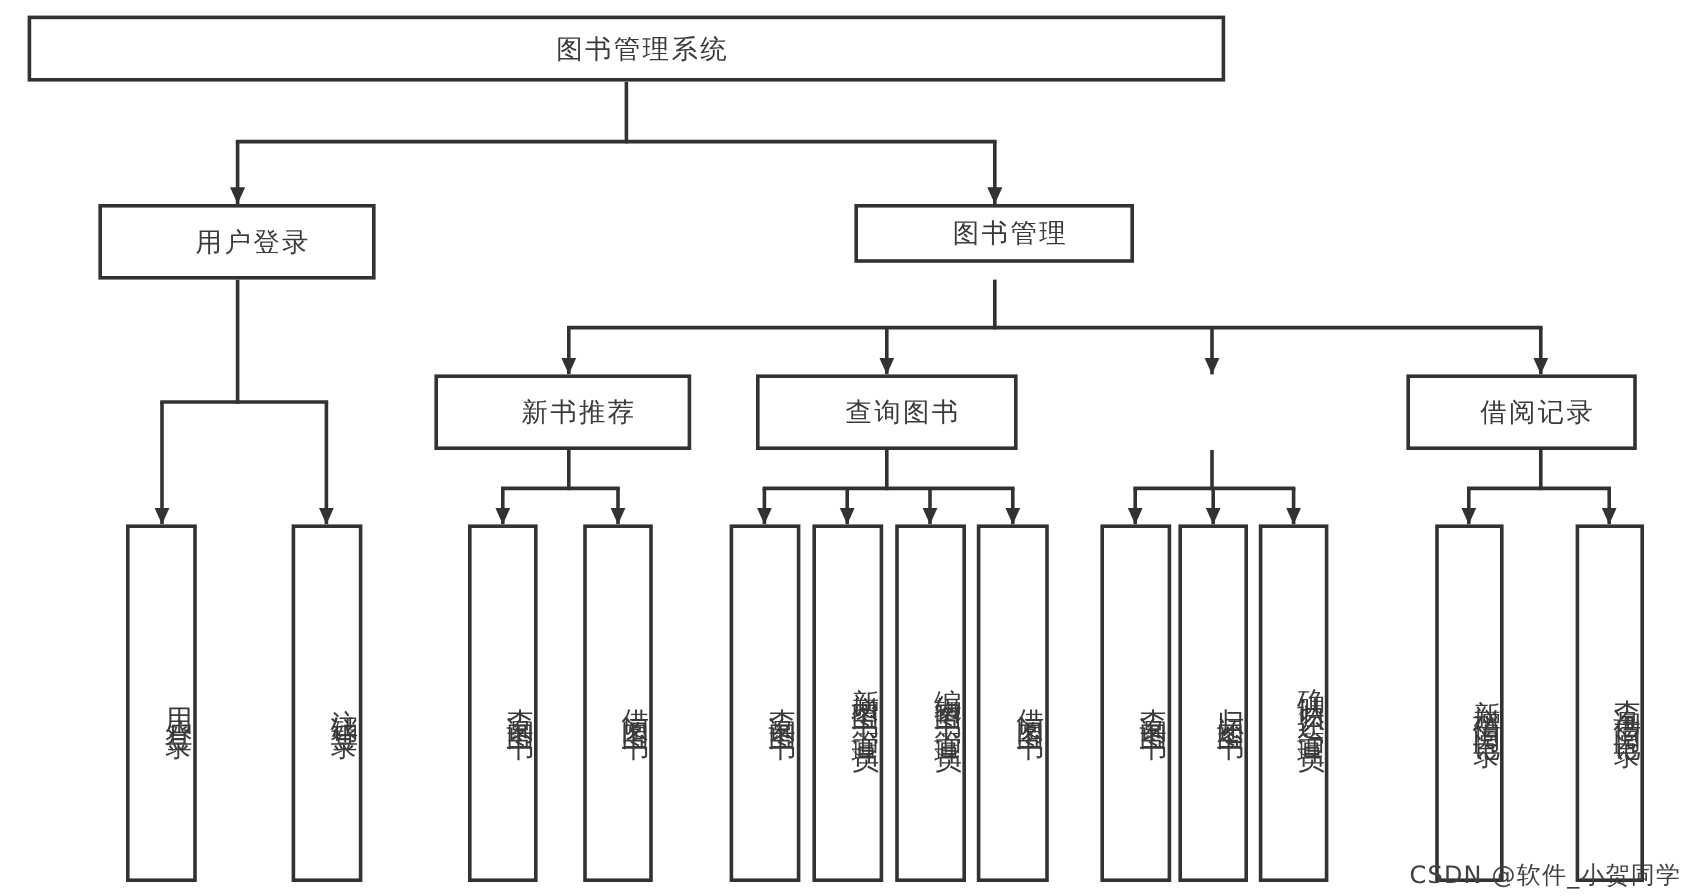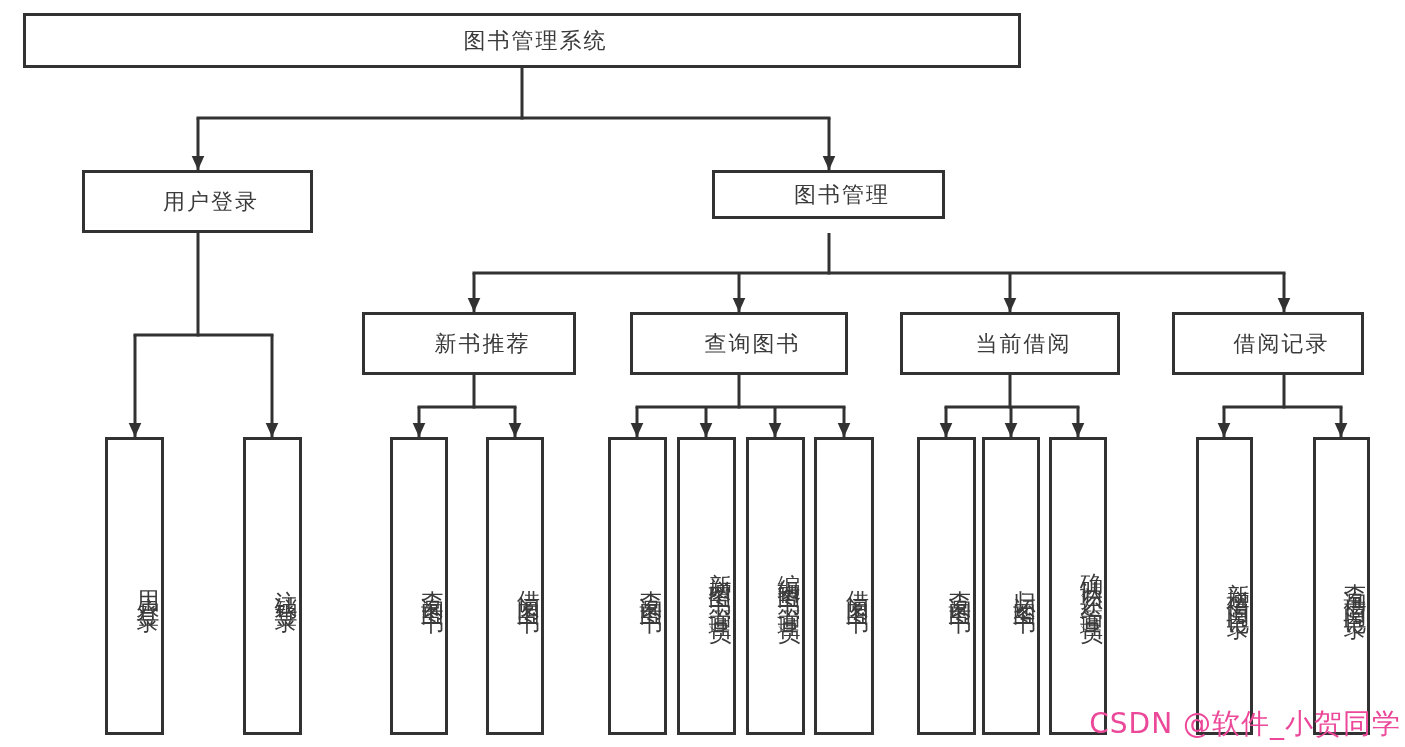--- a/index.html
+++ b/index.html
@@ -37,23 +37,23 @@
     text-orientation: mixed;
     font-size: 23px;
     letter-spacing: 7px;
     line-height: 1;
     white-space: nowrap;
   }
   .watermark {
     position: absolute;
     right: 4px;
     bottom: 4px;
-    font-size: 28px;
+    font-size: 20px;
     letter-spacing: 1px;
-    color: #ec4899;
+    color: #404040;
     white-space: nowrap;
   }
 </style>
 </head>
 <body>
 
 <div class="canvas">
 
   <svg class="connectors" width="1405" height="747" viewBox="0 0 1405 747">
     <defs>
@@ -115,23 +115,20 @@
   <div class="node h" style="left:712px;top:170px;width:233px;height:49px">
     <span>图书管理</span>
   </div>
 
   <div class="node h" style="left:362px;top:312px;width:214px;height:63px">
     <span>新书推荐</span>
   </div>
   <div class="node h" style="left:630px;top:312px;width:218px;height:63px">
     <span>查询图书</span>
   </div>
-  <div class="node h" style="left:900px;top:312px;width:220px;height:63px">
-    <span>当前借阅</span>
-  </div>
   <div class="node h" style="left:1172px;top:312px;width:192px;height:63px">
     <span>借阅记录</span>
   </div>
 
   <div class="node v" style="left:105px;top:437px;width:59px;height:298px">
     <span>用户登录</span>
   </div>
   <div class="node v" style="left:243px;top:437px;width:59px;height:298px">
     <span>注销登录</span>
   </div>

